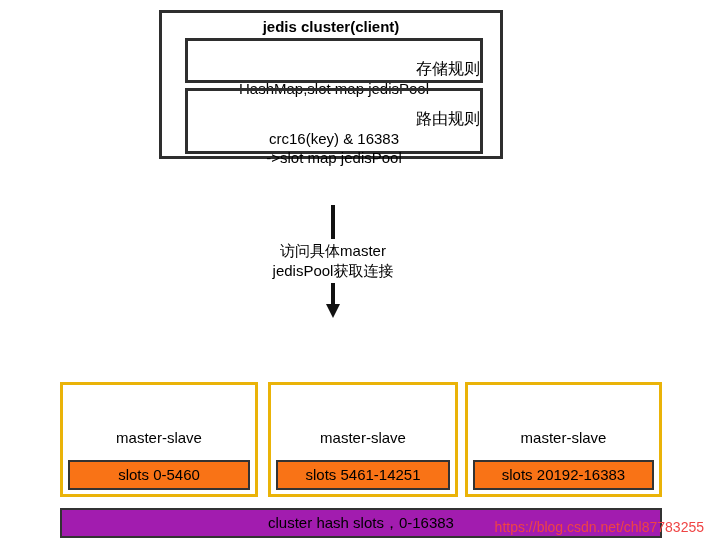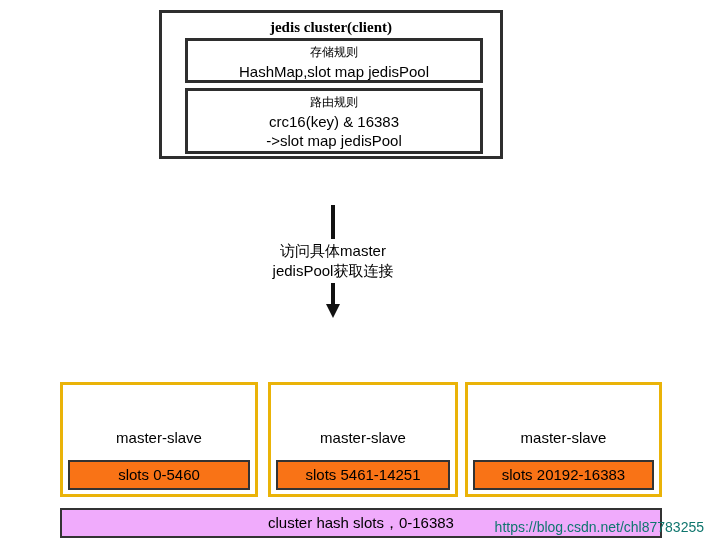--- a/index.html
+++ b/index.html
@@ -13,29 +13,29 @@
 
   .canvas { position:absolute; inset:0; }
 
   
   .client-box {
     position:absolute; left:159px; top:10px; width:344px; height:149px;
     border:3px solid #2e2e2e; background:#ffffff;
   }
   .client-title {
     position:absolute; top:3px; left:0; right:0;
-    text-align:center; font-weight:bold; font-size:15px; line-height:22px;font-family:Liberation Serif, serif;
+    text-align:center; font-weight:bold; font-size:15px; line-height:22px;
   }
   .rule-box {
     position:absolute; left:23px; width:298px;
     border:3px solid #2e2e2e; text-align:center;
   }
   .rule-storage { top:25px; height:45px; }
   .rule-routing { top:75px; height:66px; }
-  .rule-heading { font-size:12px; line-height:20px; padding-top:1px; }
+  .rule-heading { font-size:16px; line-height:20px; padding-top:18px;text-align:right; }
   .rule-line    { font-size:15px; line-height:19px; }
 
   
   .arrow-seg {
     position:absolute; left:331px; width:4px; background:#111111;
   }
   .arrow-seg-top { top:205px; height:34px; }
   .arrow-seg-bottom { top:283px; height:23px; }
   .arrow-head {
     position:absolute; left:326px; top:304px; width:0; height:0;
@@ -62,27 +62,27 @@
   .node-slots {
     position:absolute; left:5px; right:5px; bottom:4px; height:30px;
     border:2px solid #333333; text-align:center;
     font-size:15px; line-height:25px; background:#f97316;
   }
 
   
   .footer-bar {
     position:absolute; left:60px; top:508px; width:602px; height:30px;
     border:2px solid #333333; text-align:center;
-    font-size:15px; line-height:25px; background:#f0abfc;
+    font-size:15px; line-height:25px; background:#a21caf;
   }
 
   
   .watermark {
     position:absolute; right:1px; top:519px;
-    font-size:14px; color:#0f766e; white-space:nowrap;
+    font-size:14px; color:#ef4444; white-space:nowrap;
   }
 </style>
 </head>
 <body>
 
 <div class="canvas">
 
   <div class="client-box">
     <div class="client-title">jedis cluster(client)</div>
 

